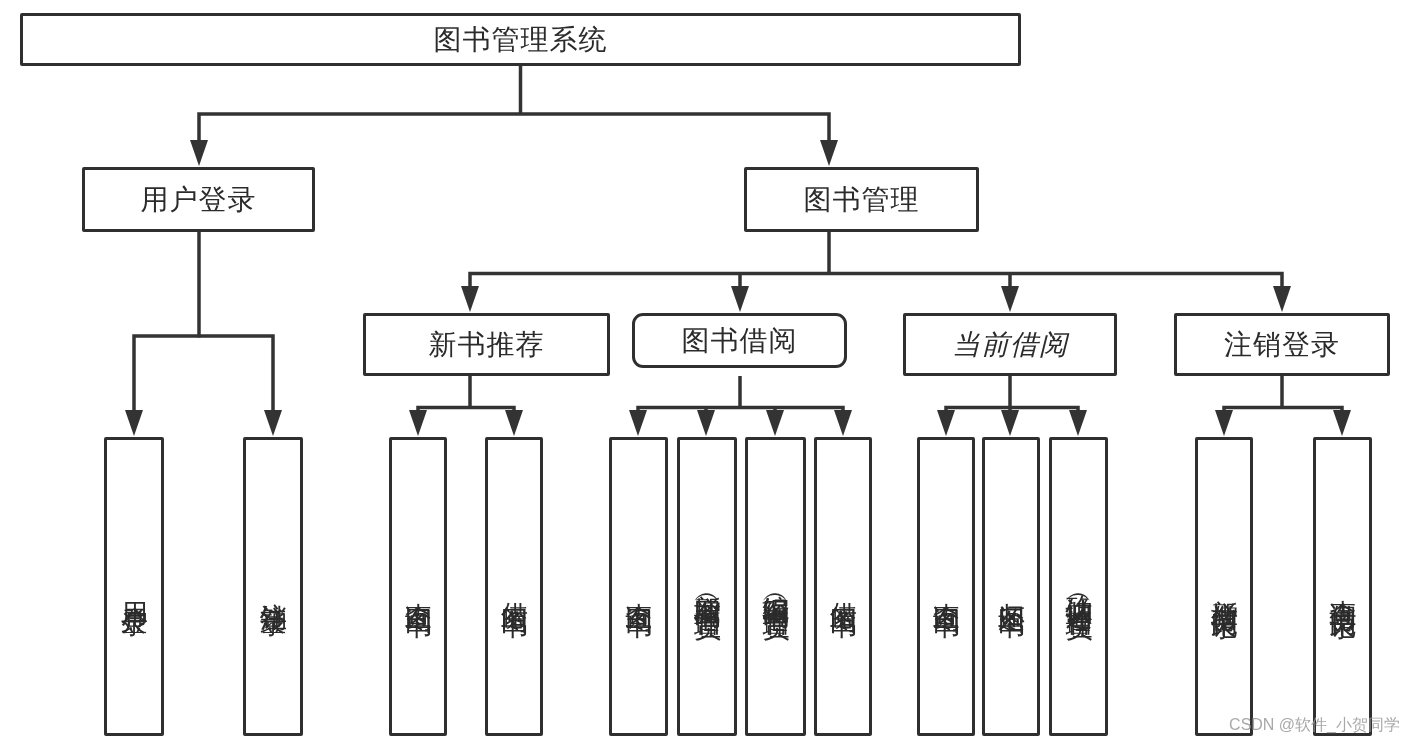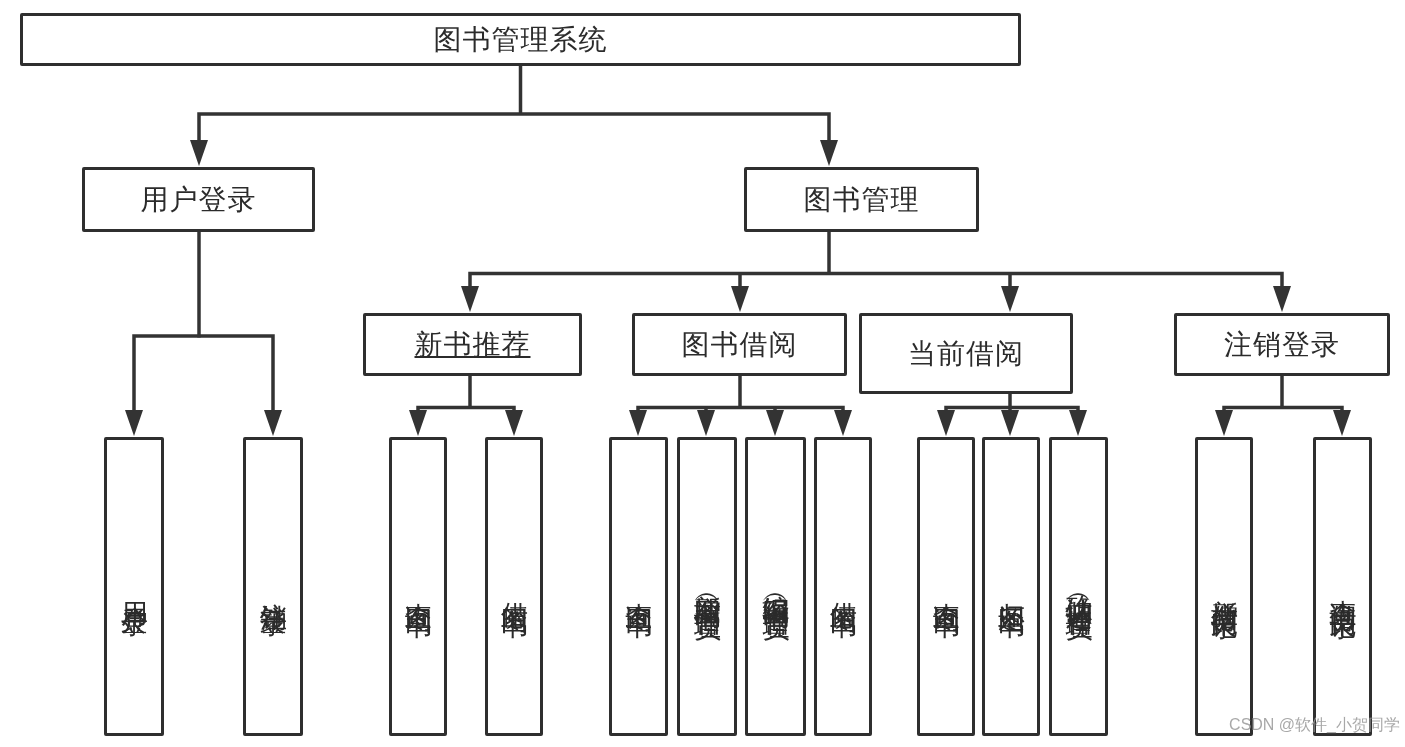--- a/index.html
+++ b/index.html
@@ -117,27 +117,27 @@
     <span>图书管理系统</span>
   </div>
 
   <div class="box hbox" style="left:82px; top:167px; width:233px; height:65px;">
     <span>用户登录</span>
   </div>
   <div class="box hbox" style="left:712px; top:167px; width:235px; height:65px;margin-left:32px;">
     <span>图书管理</span>
   </div>
 
-  <div class="box hbox" style="left:363px; top:313px; width:219px; height:63px;text-decoration:underline;">
+  <div class="box hbox" style="left:363px; top:313px; width:247px; height:63px;">
     <span>新书推荐</span>
   </div>
-  <div class="box hbox" style="left:632px; top:313px; width:215px; height:63px;">
+  <div class="box hbox" style="left:632px; top:313px; width:215px; height:55px;border-radius:11px;">
     <span>图书借阅</span>
   </div>
-  <div class="box hbox" style="left:859px; top:313px; width:214px; height:81px;">
+  <div class="box hbox" style="left:903px; top:313px; width:214px; height:63px;font-style:italic;">
     <span>当前借阅</span>
   </div>
   <div class="box hbox" style="left:1174px; top:313px; width:216px; height:63px;">
     <span>注销登录</span>
   </div>
 
   <div class="box vbox" style="left:104px; top:437px; width:60px; height:299px;">
     <span class="vtext">用户登录</span>
   </div>
   <div class="box vbox" style="left:243px; top:437px; width:60px; height:299px;">

